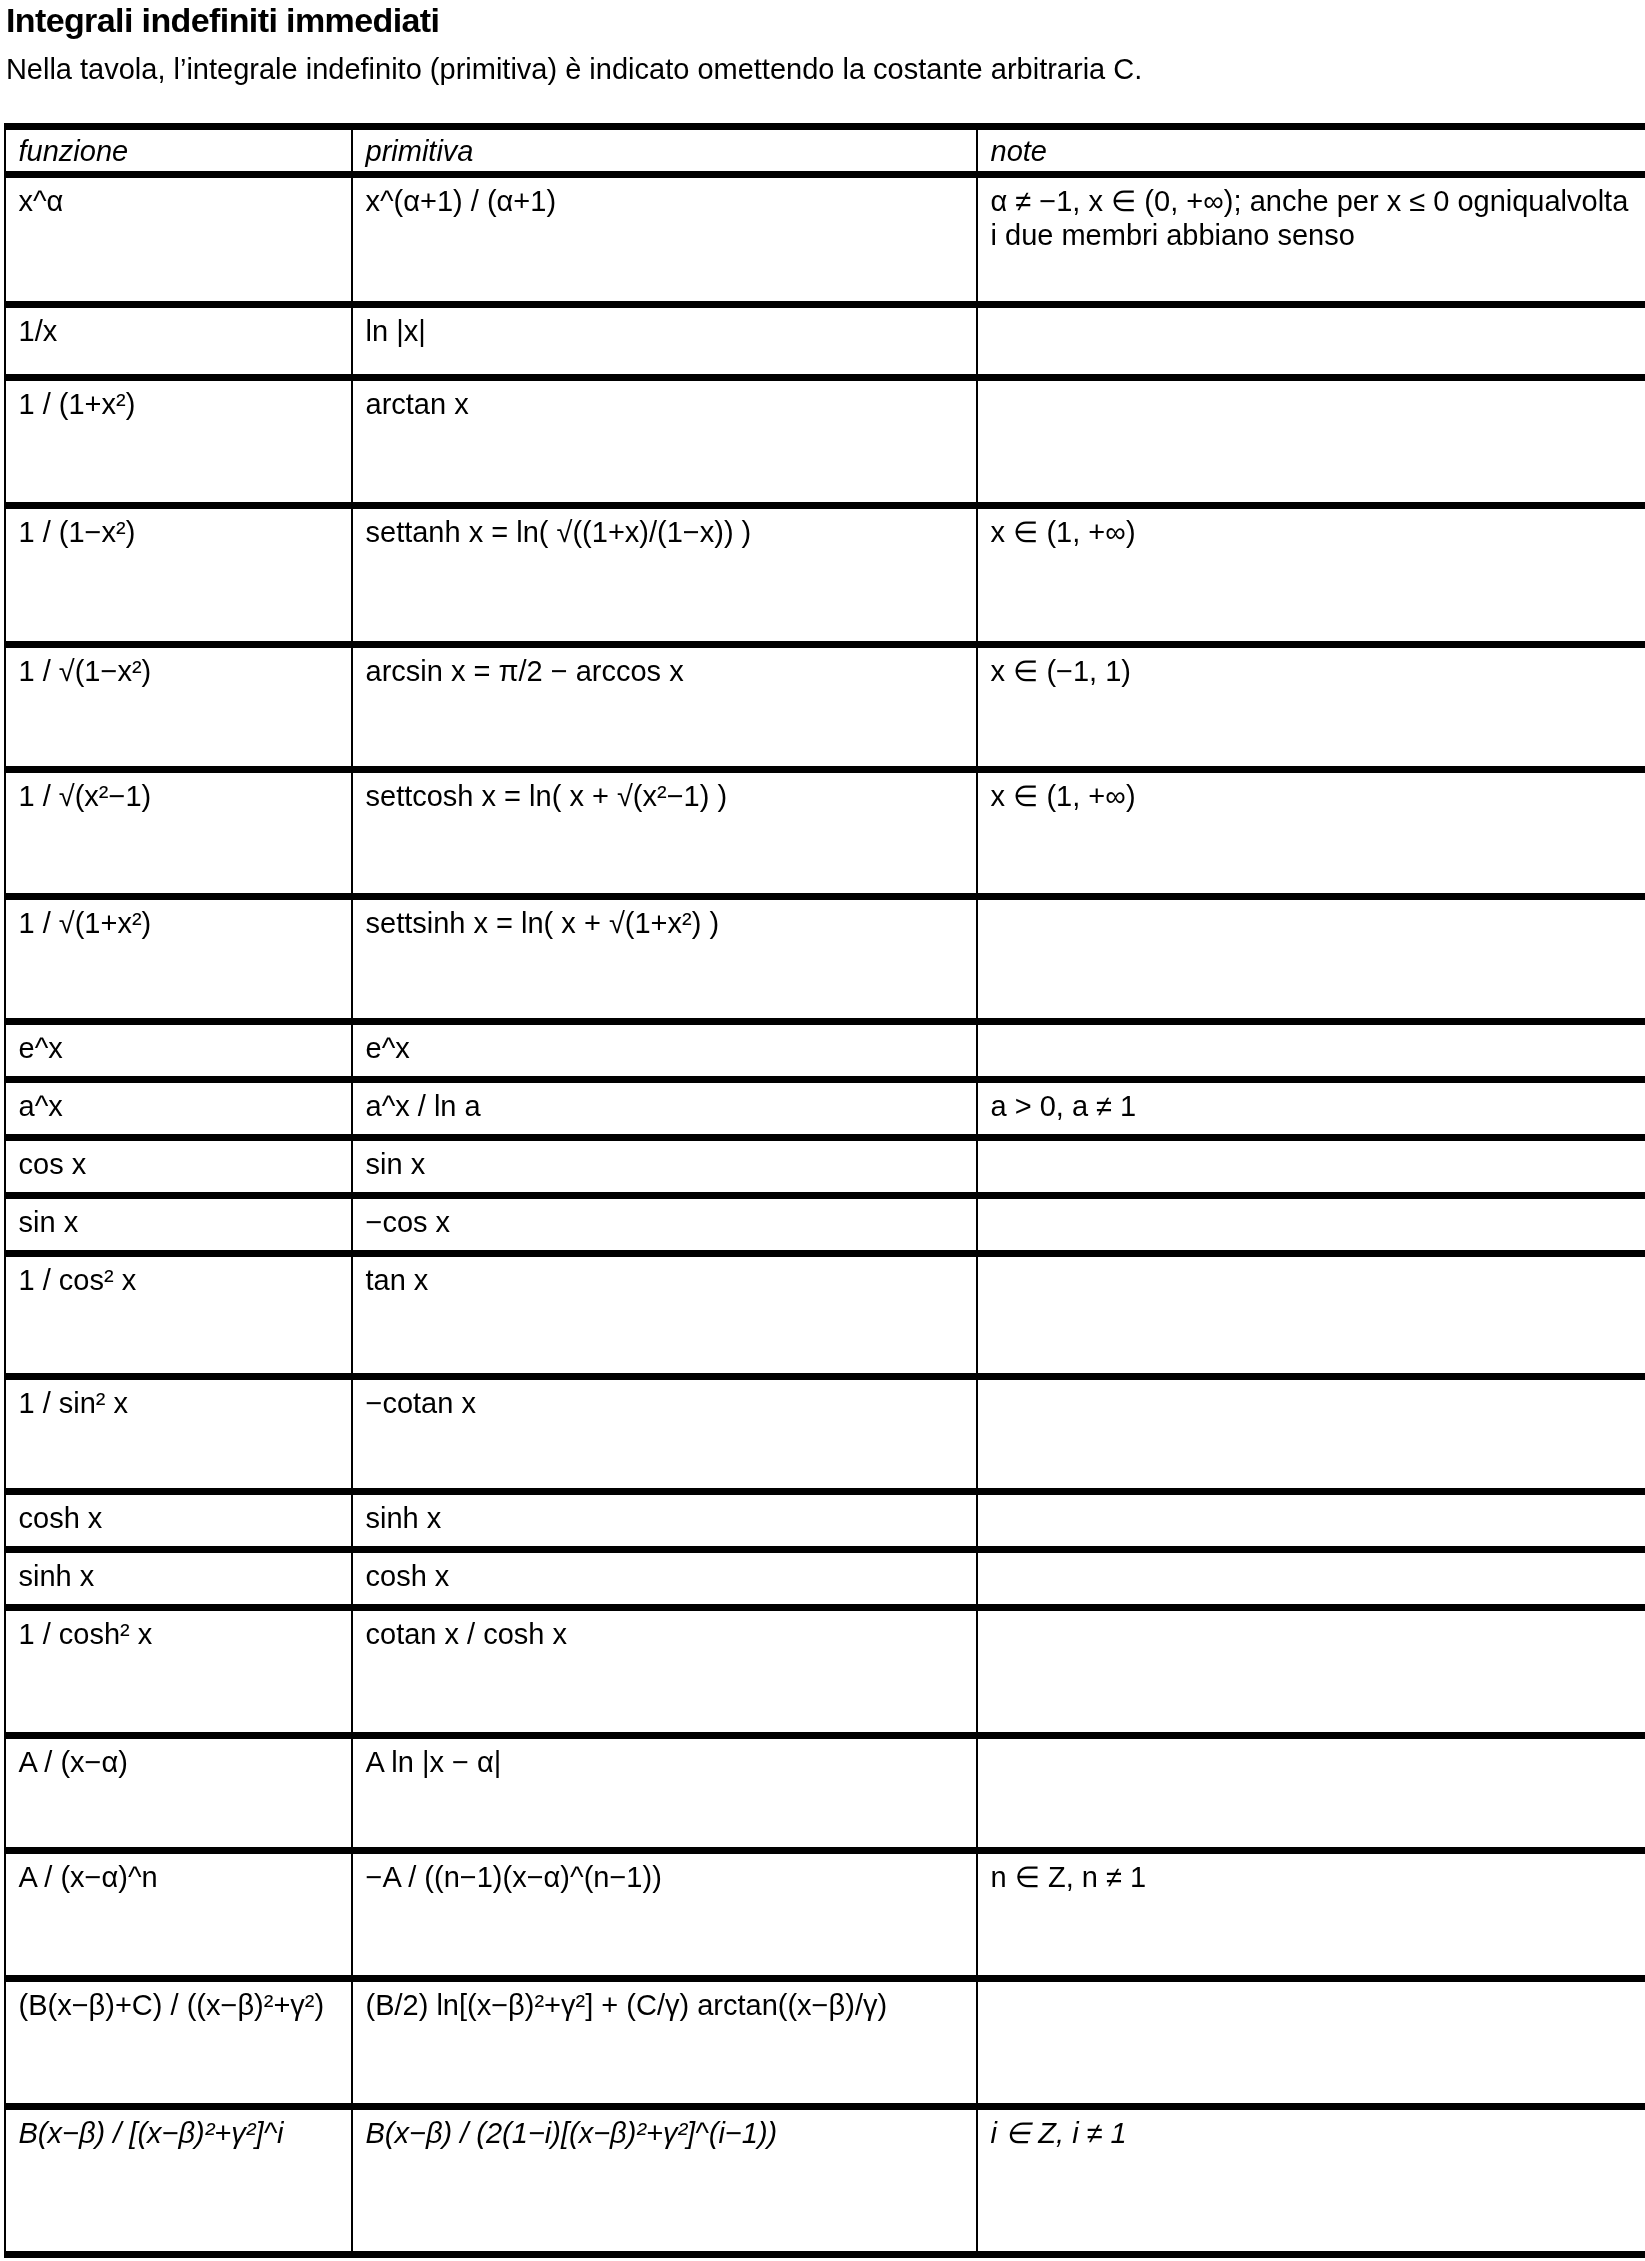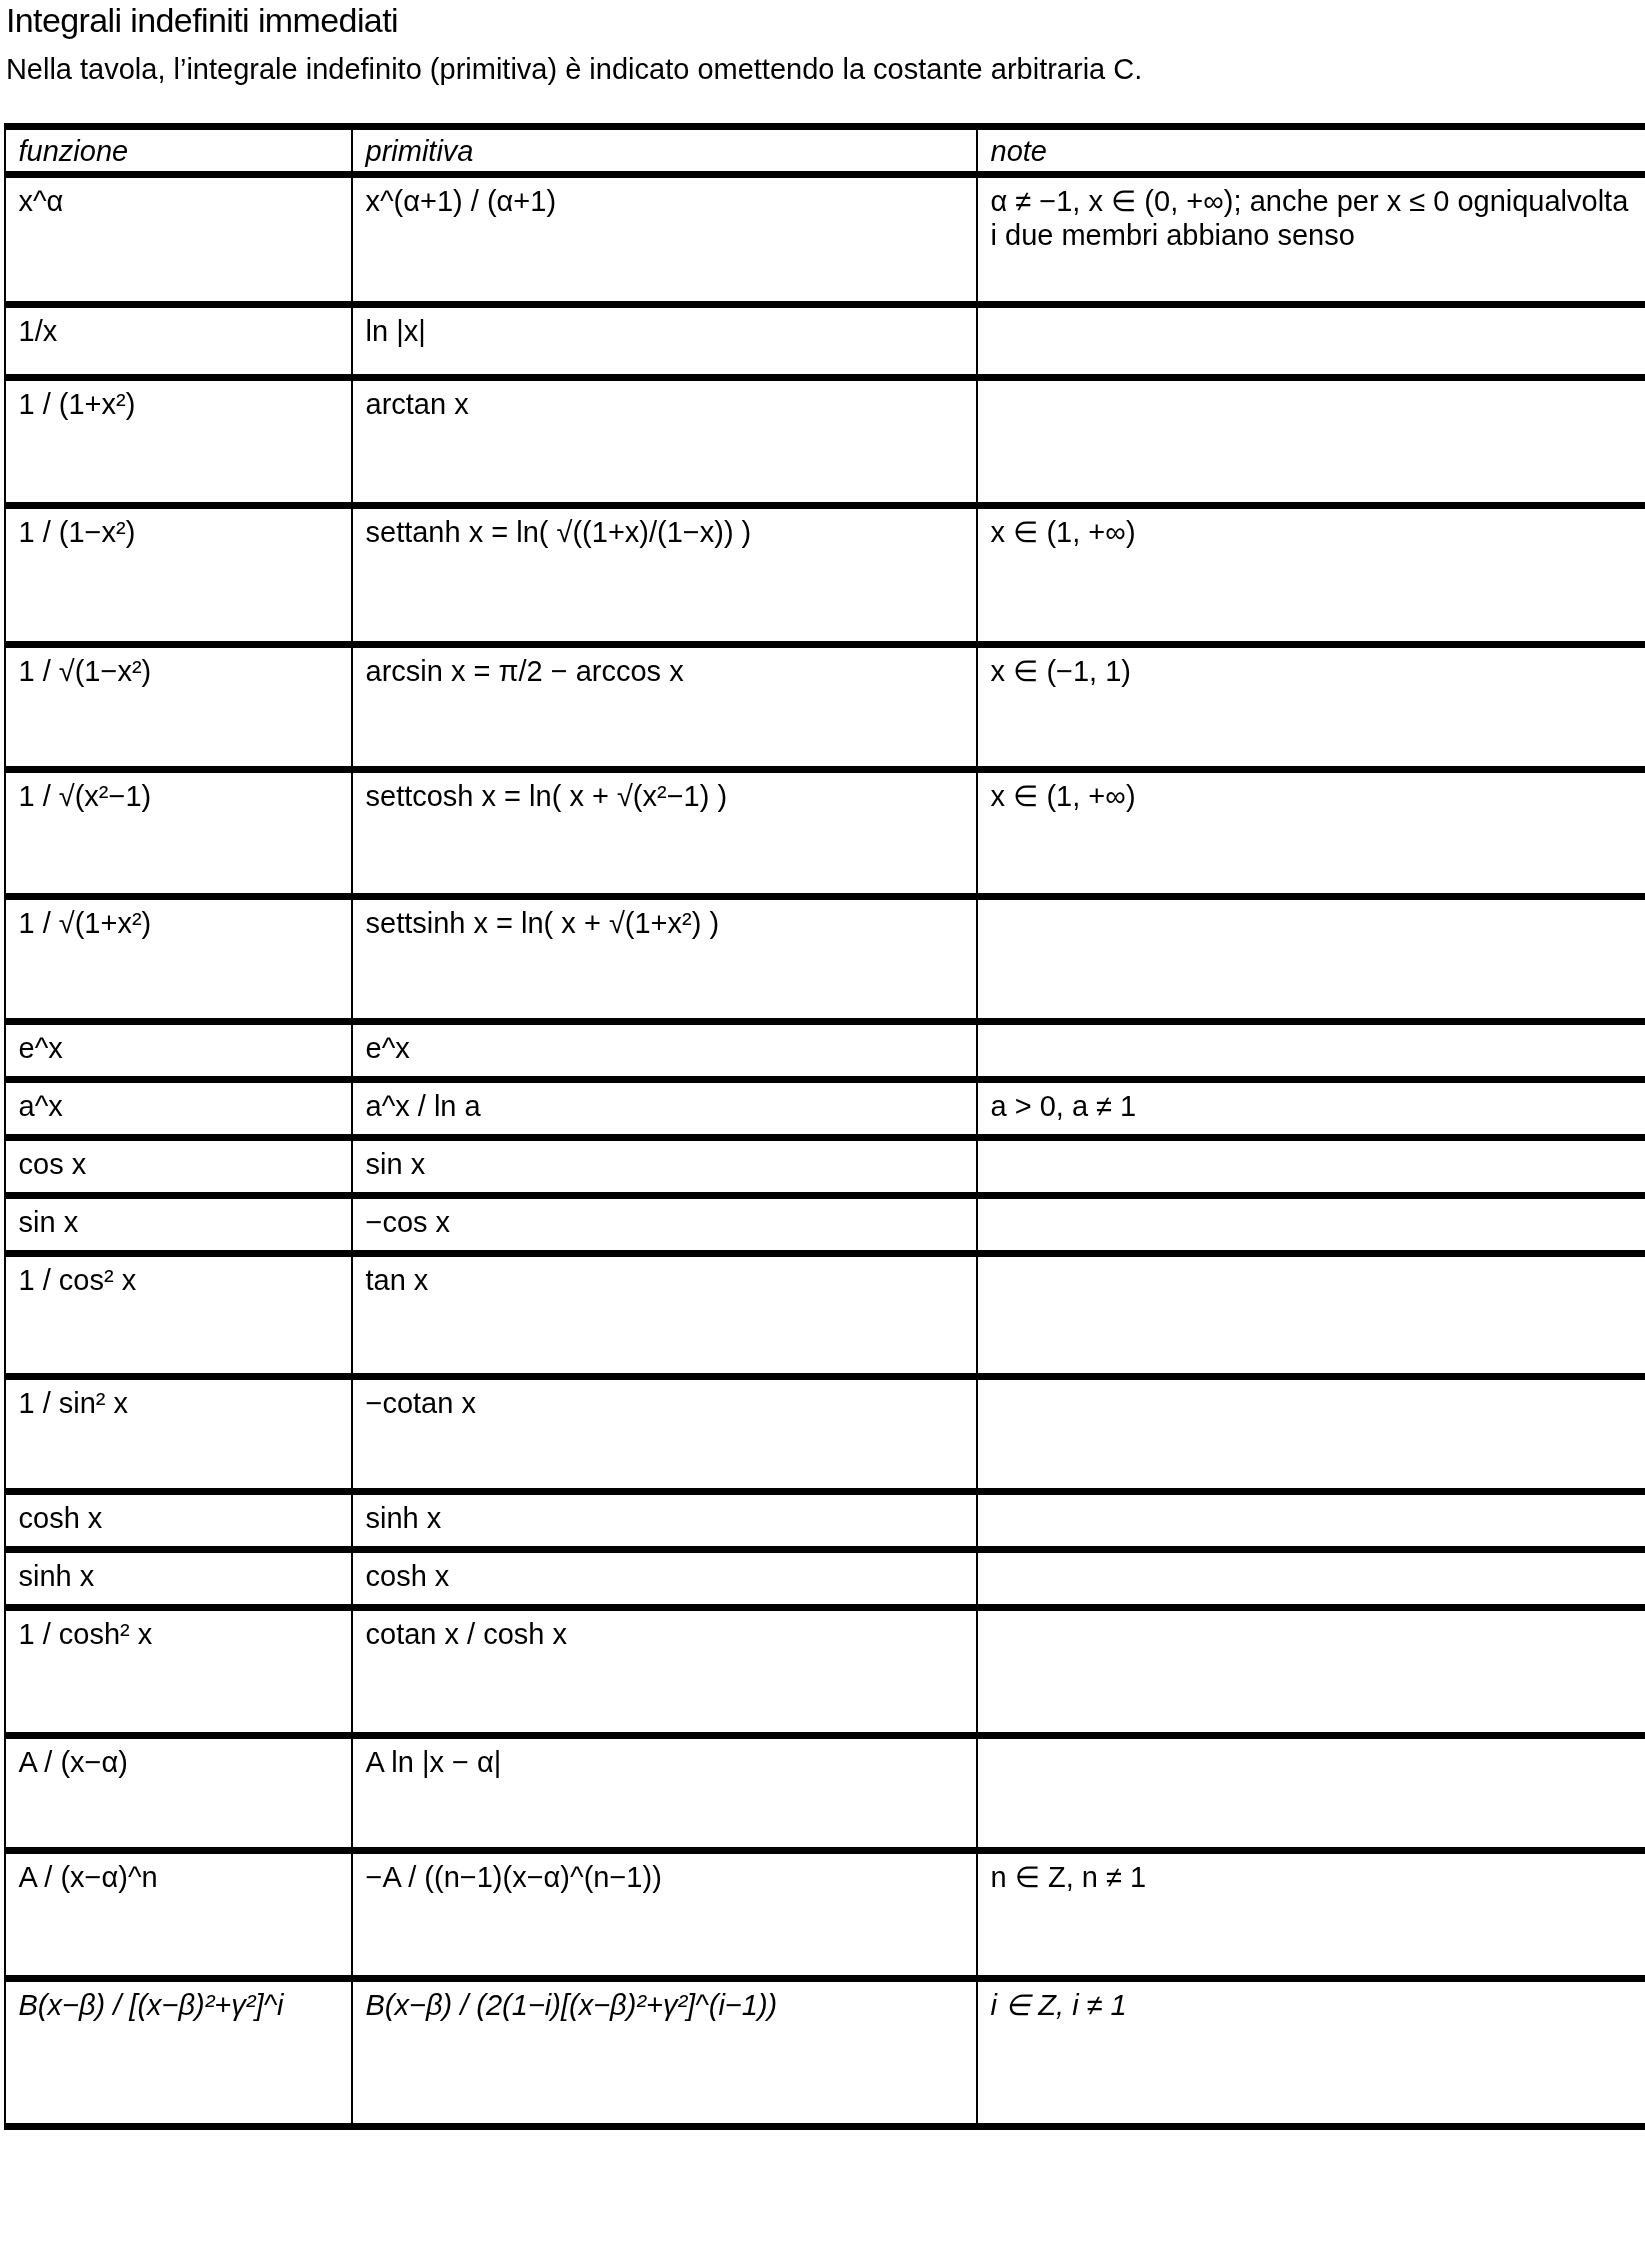--- a/index.html
+++ b/index.html
@@ -2,21 +2,21 @@
 <html style="font-size:9.4px"><head>
 <meta charset="utf-8">
 <style>
   html, body { margin: 0; padding: 0; background: #ffffff; }
   body {
     width: 1645px; height: 2261px; position: relative; overflow: hidden;
     font-family: "Liberation Sans", sans-serif; color: #000;
   }
   .title {
     position: absolute; left: 5.9px; top: 1.2px;
-    font-size: 34px; font-weight: normal; letter-spacing: -0.6px; line-height: 39px;
+    font-size: 34px; font-weight: bold; letter-spacing: -0.6px; line-height: 39px;
   }
   .subtitle {
     position: absolute; left: 5.9px; top: 52px;
     font-size: 29px; line-height: 35px; text-align: right;
   }
   table.tbl {
     position: absolute; left: 3.5px; top: 123px;
     width: 1641px; border-collapse: collapse; table-layout: fixed;
   }
   .tbl td, .tbl th {
@@ -135,20 +135,25 @@
       <tr style="height: 115px;">
         <td><span class="cell-text math">A / (x−α)</span></td>
         <td><span class="cell-text math">A ln |x − α|</span></td>
         <td><span class="cell-text math"></span></td>
       </tr>
       <tr style="height: 128px;">
         <td><span class="cell-text math">A / (x−α)^n</span></td>
         <td><span class="cell-text math">−A / ((n−1)(x−α)^(n−1))</span></td>
         <td><span class="cell-text math">n ∈ Z, n ≠ 1</span></td>
       </tr>
+      <tr style="height: 128px;">
+        <td><span class="cell-text math">(B(x−β)+C) / ((x−β)²+γ²)</span></td>
+        <td><span class="cell-text math">(B/2) ln[(x−β)²+γ²] + (C/γ) arctan((x−β)/γ)</span></td>
+        <td><span class="cell-text math"></span></td>
+      </tr>
       <tr style="height: 148px; font-style: italic;">
         <td><span class="cell-text math">B(x−β) / [(x−β)²+γ²]^i</span></td>
         <td><span class="cell-text math">B(x−β) / (2(1−i)[(x−β)²+γ²]^(i−1))</span></td>
         <td><span class="cell-text math">i ∈ Z, i ≠ 1</span></td>
       </tr>
     </tbody>
 </table>
 
 
 </body></html>

